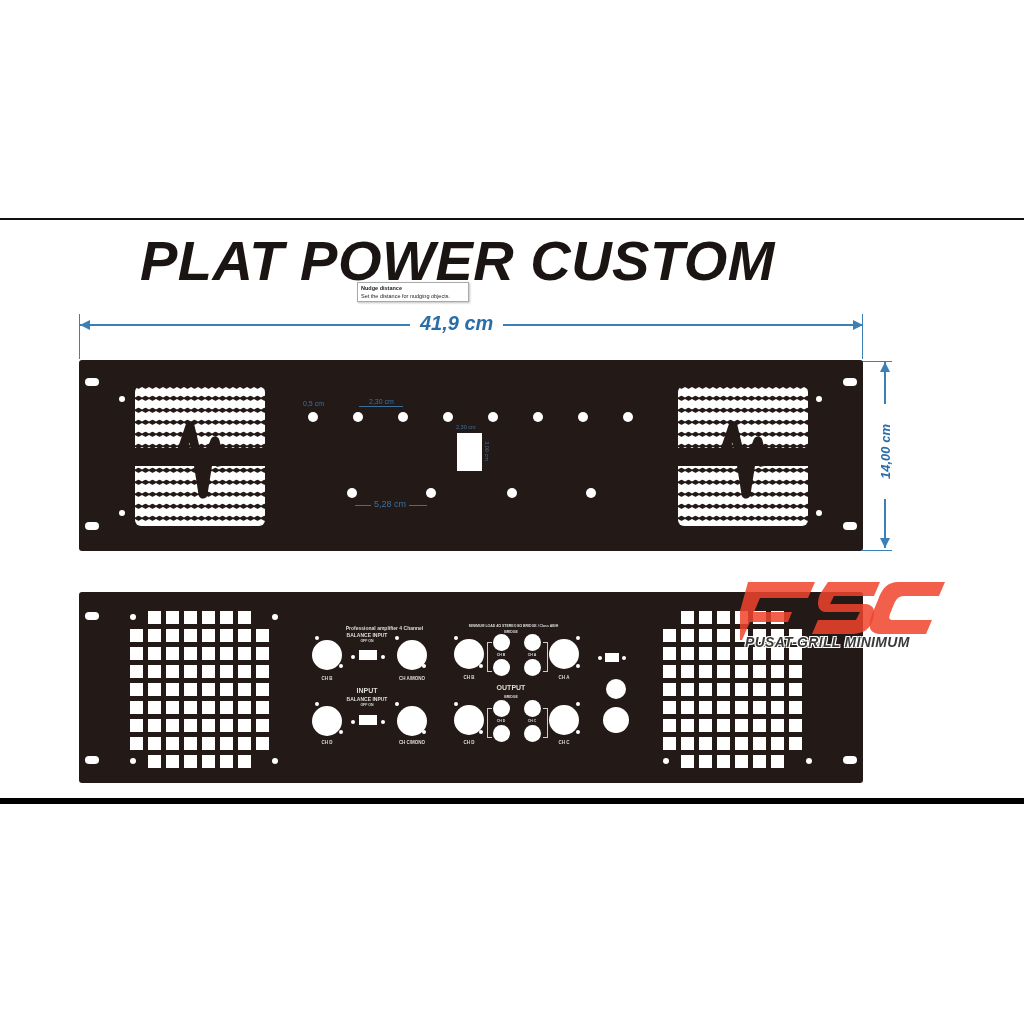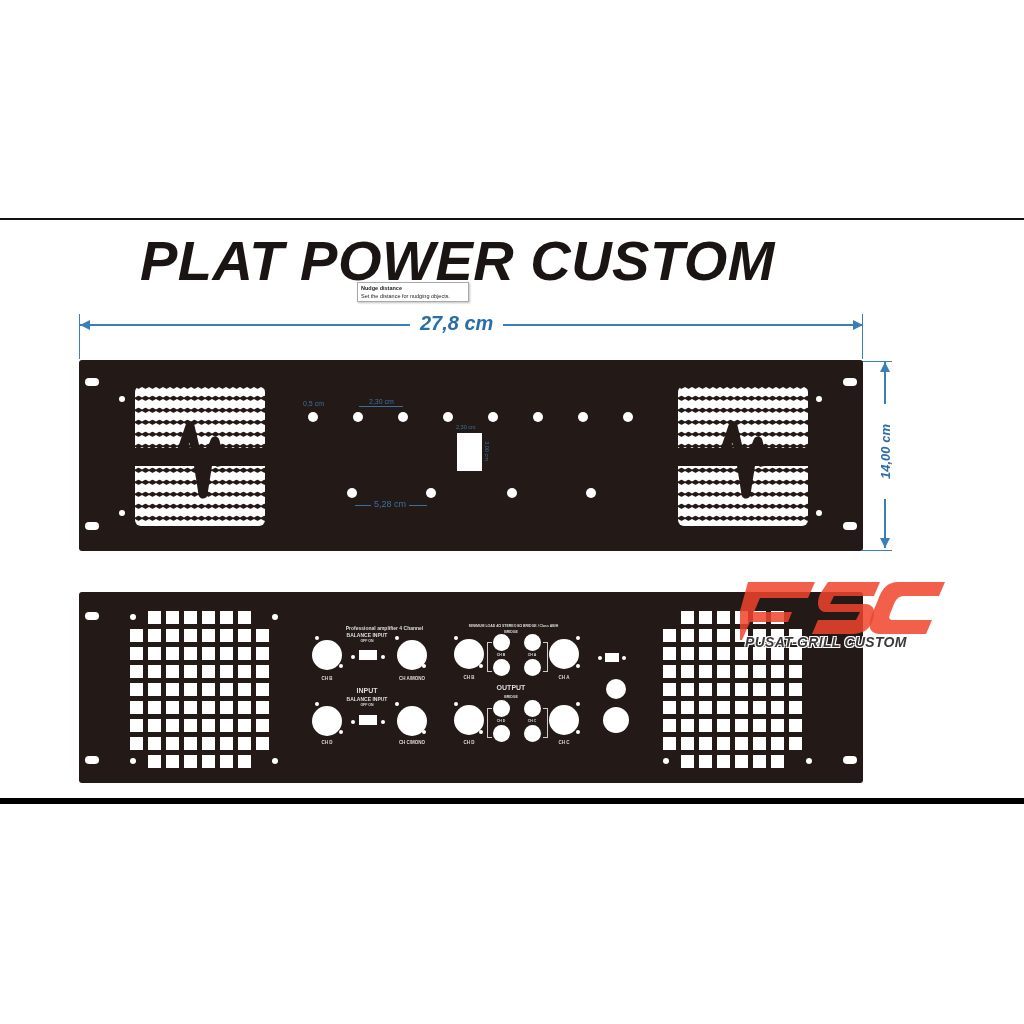--- a/index.html
+++ b/index.html
@@ -83,21 +83,21 @@
   <div class="tt-title">Nudge distance</div>
   <div>Set the distance for nudging objects.</div>
 </div>
 
 <div>
   <div class="dim-h-tick" style="left:79px;"></div>
   <div class="dim-h-tick" style="left:862px;"></div>
   <div class="dim-h"></div>
   <div class="arrow-l"></div>
   <div class="arrow-r"></div>
-  <div class="dim-h-label">27,8 cm</div>
+  <div class="dim-h-label">41,9 cm</div>
 </div>
 
 <div>
   <div class="dim-v-tick" style="top:361px;"></div>
   <div class="dim-v-tick" style="top:550px;"></div>
   <div class="dim-v"></div>
   <div class="arrow-u"></div>
   <div class="arrow-d"></div>
   <div class="dim-v-label">14,00 cm</div>
 </div>
@@ -417,15 +417,15 @@
   <div class="hole" style="left:543px;top:64px;width:4px;height:4px;"></div>
   <div class="hole" style="left:527px;top:87px;width:20px;height:20px;"></div>
   <div class="hole" style="left:524px;top:115px;width:26px;height:26px;"></div>
 </div>
 
 <svg class="logo" viewBox="0 0 205 80">
   <path d="M8 10 L75 10 L68 26 L20 26 L14 40 L52 40 L48 50 L10 50 L2 68 L-8 68 Z" fill="#f0442c" opacity="0.85"></path>
   <path d="M88 10 L140 10 L134 24 L94 24 L90 32 L124 32 C135 32 136 40 132 50 C128 60 120 62 110 62 L72 62 L78 48 L116 48 L120 40 L86 40 C78 40 76 32 80 22 Z" fill="#f0442c" opacity="0.85"></path>
   <path d="M158 10 L205 10 L199 24 L164 24 C158 24 156 28 154 32 L150 42 C148 48 150 48 156 48 L192 48 L186 62 L142 62 C128 62 128 54 132 42 L138 28 C142 16 148 10 158 10 Z" fill="#f0442c" opacity="0.85"></path>
 </svg>
-<div class="logo-tag">PUSAT-GRILL CUSTOM</div>
+<div class="logo-tag">PUSAT-GRILL MINIMUM</div>
 
 <div class="rule-bottom"></div>
 
 </body></html>

